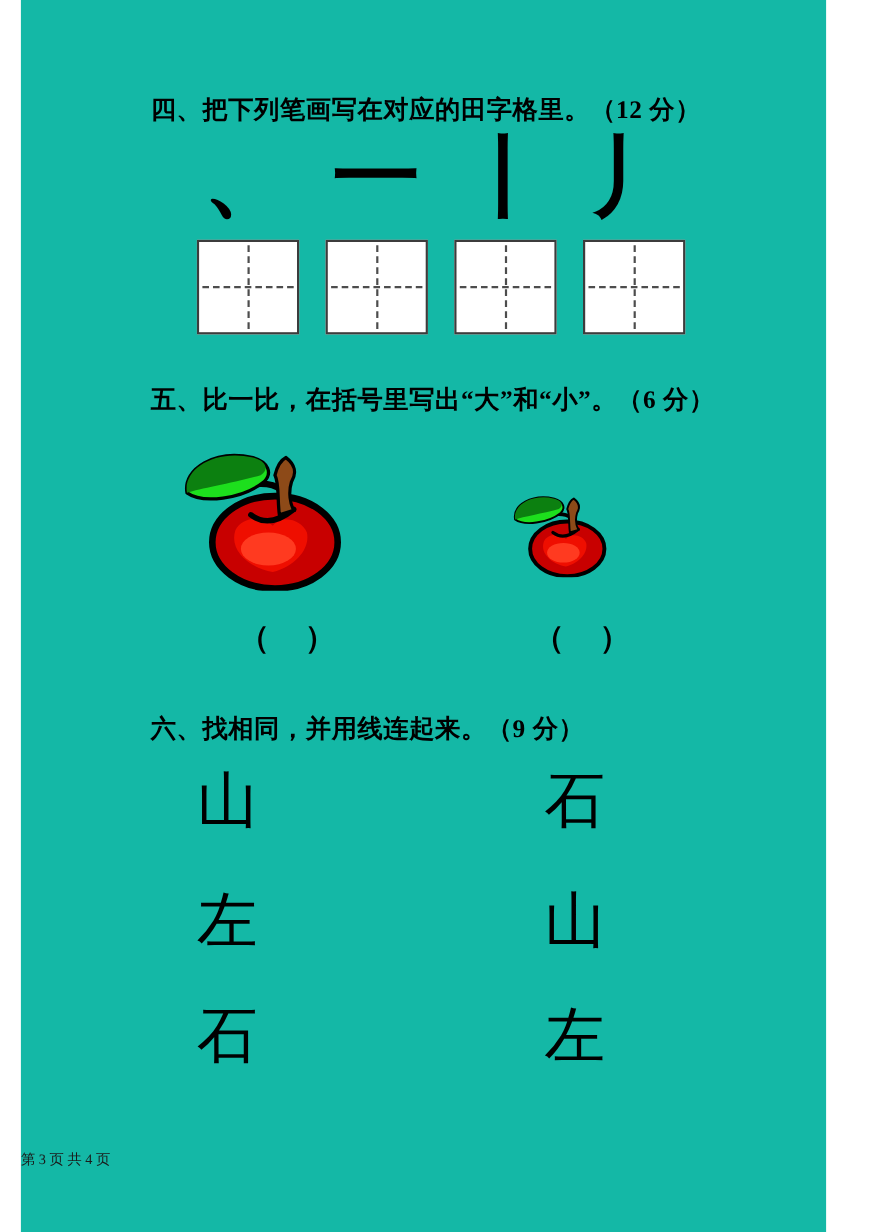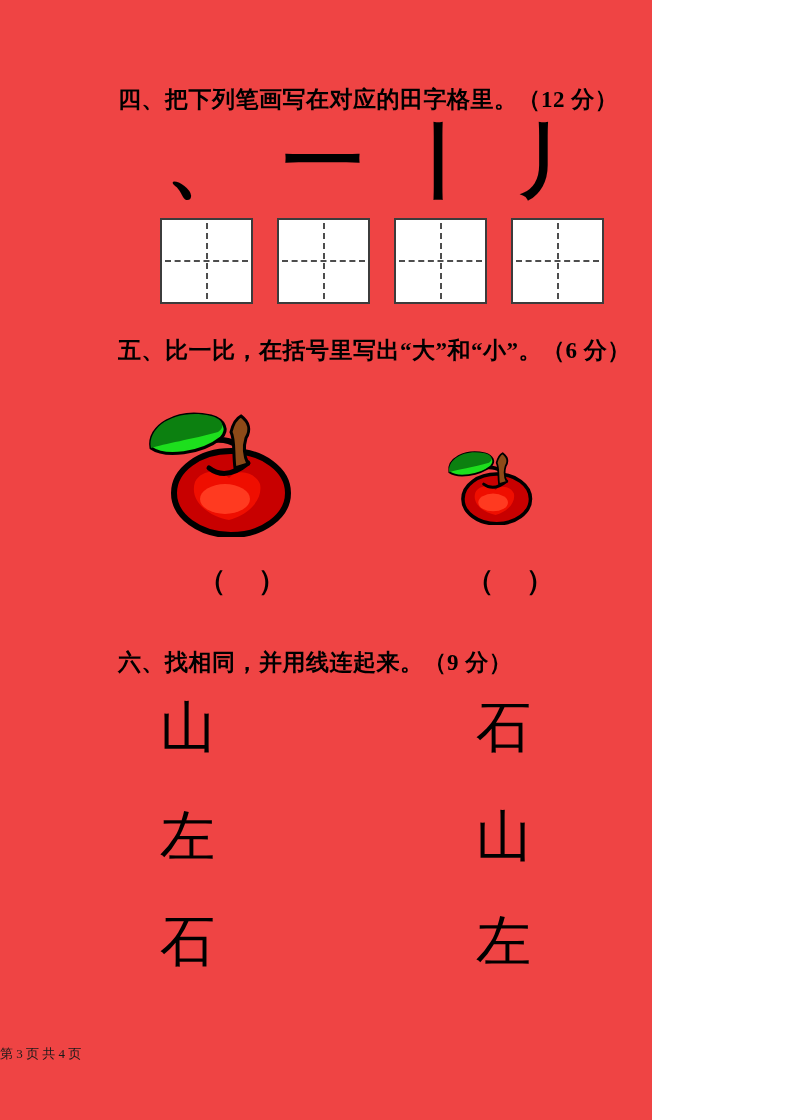--- a/index.html
+++ b/index.html
@@ -1,31 +1,32 @@
 <!DOCTYPE html>
 <html style="--apple-red: #c80000; --apple-red-mid: #ef0e00; --apple-red-light: #ff3a20; --leaf-green-dark: #0c8010; --leaf-green: #1ddf1d; --stem-brown: #8d4a18; --ink: #000000;"><head>
 <meta charset="utf-8">
 <style>
   html,body{margin:0;padding:0;background:#fff;}
   .page{
     position:relative;
-    width:652px;height:1120px;
-    background:#ef4444;
+    width:732px;height:1120px;
+    background:#14b8a6;
     overflow:hidden;
     font-family:"Liberation Serif","DejaVu Serif",serif;
     color:#000;
+    margin-left:19px;
   }
   
   .q-heading{
     position:absolute;left:118px;
     font-size:23px;font-weight:bold;line-height:30px;
     letter-spacing:0.5px;white-space:nowrap;
   }
   #h4{top:85px;}
-  #h5{top:336px;}
+  #h5{top:349px;}
   #h6{top:648px;}
   
   .stroke-row{
     position:absolute;left:160px;top:118px;
     display:flex;width:443px;
   }
   .stroke-cell{
     width:92px;text-align:center;
     font-size:80px;line-height:88px;font-weight:bold;
   }

